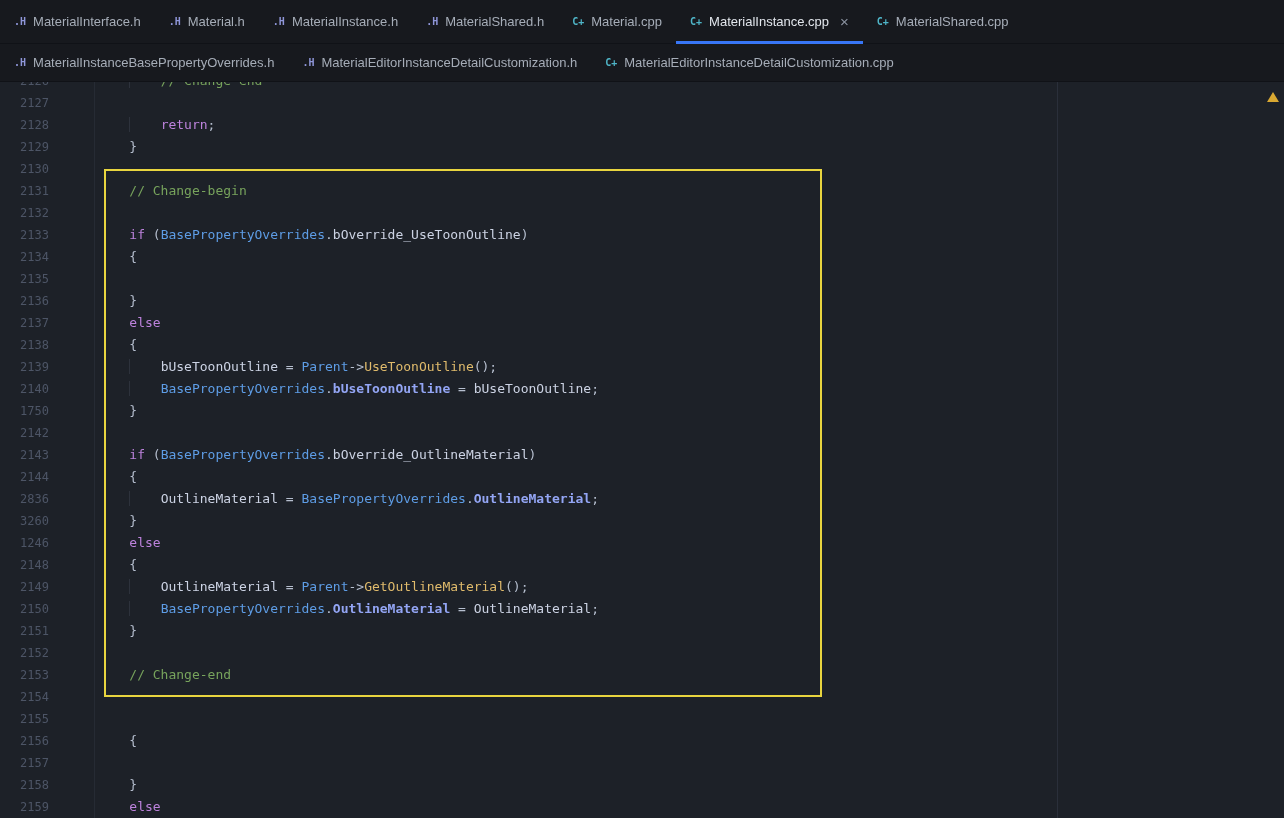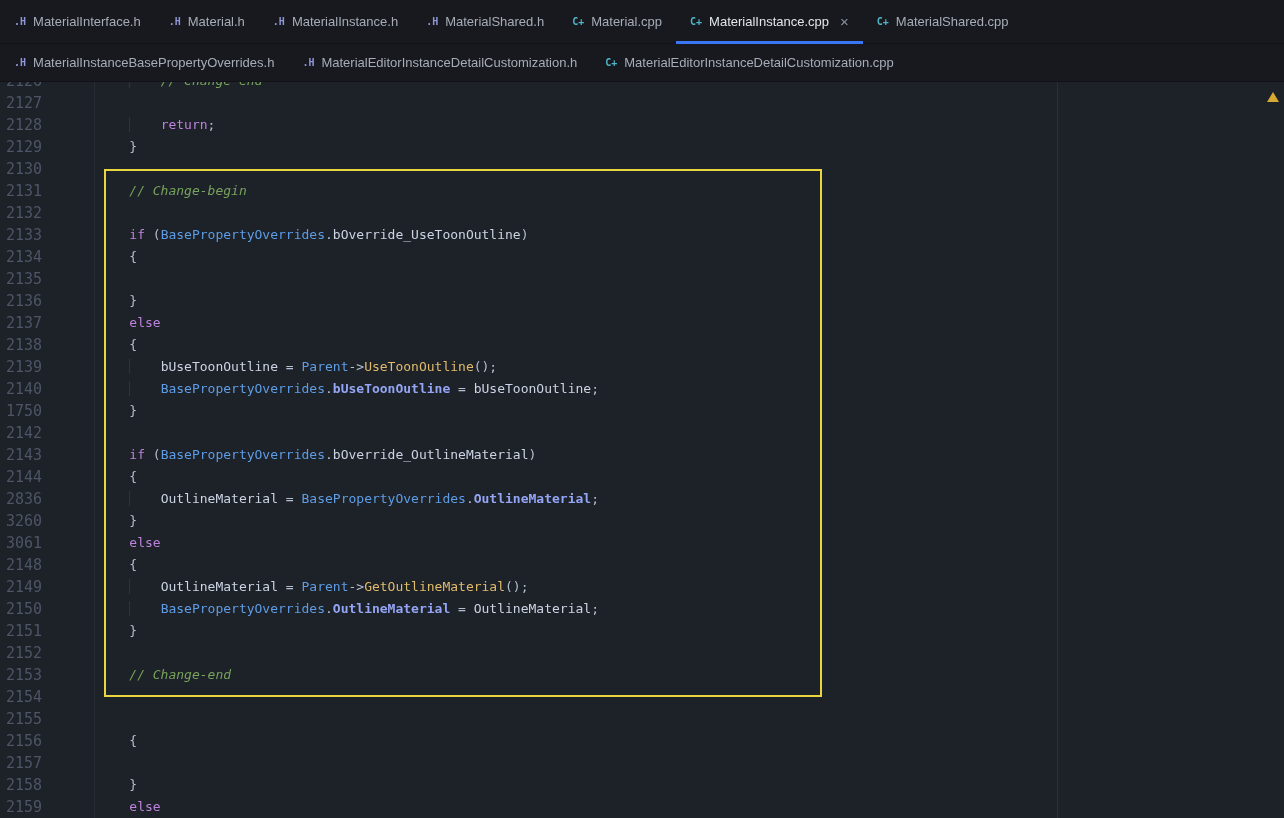--- a/index.html
+++ b/index.html
@@ -30,24 +30,24 @@
   .tab-icon{font-size:10px;font-weight:bold;font-family:"DejaVu Sans Mono",monospace}
   .tab-icon.header{color:var(--icon-header)}
   .tab-icon.source{color:var(--icon-source)}
   .tab-close{color:var(--tab-close);font-size:15px;margin-left:4px;line-height:1}
 
   
   .editor{position:absolute;top:82px;left:0;right:0;bottom:0;overflow:hidden;background:var(--background)}
   .lines{position:absolute;top:-12px;left:0;right:0}
   .line{display:flex;height:22px;line-height:22px;
         font-family:"DejaVu Sans Mono","Liberation Mono",monospace;font-size:13px}
-  .gutter{flex:0 0 95px;padding-left:6px;color:var(--line-number);font-size:15px;
+  .gutter{flex:0 0 95px;padding-left:20px;color:var(--line-number);font-size:12px;
           border-right:1px solid var(--gutter-border)}
   .code{white-space:pre;padding-left:3px}
-  .tok-cm{color:var(--comment);font-style:italic}
+  .tok-cm{color:var(--comment);}
   .tok-kw{color:var(--keyword)}
   .tok-var{color:var(--variable)}
   .tok-fld{color:var(--field)}
   .tok-fldb{color:var(--field-bold);font-weight:bold}
   .tok-fn{color:var(--function)}
   .tok-pun{color:var(--punctuation)}
   .ind{position:relative}
   .ind.g::before{content:'';position:absolute;left:0;top:0;bottom:0;width:1px;background:var(--indent-guide)}
 
   .margin-guide{position:absolute;top:0;bottom:0;left:1057px;width:1px;background:var(--margin-guide)}
@@ -189,21 +189,21 @@
         </div>
         <div class="line">
           <div class="gutter">2836</div>
           <div class="code"><span class="ind">    </span><span class="ind g">    </span><span class="tok-fld">OutlineMaterial</span><span class="tok-pun"> = </span><span class="tok-var">BasePropertyOverrides</span><span class="tok-pun">.</span><span class="tok-fldb">OutlineMaterial</span><span class="tok-pun">;</span></div>
         </div>
         <div class="line">
           <div class="gutter">3260</div>
           <div class="code"><span class="ind">    </span><span class="tok-pun">}</span></div>
         </div>
         <div class="line">
-          <div class="gutter">3061</div>
+          <div class="gutter">1246</div>
           <div class="code"><span class="ind">    </span><span class="tok-kw">else</span></div>
         </div>
         <div class="line">
           <div class="gutter">2148</div>
           <div class="code"><span class="ind">    </span><span class="tok-pun">{</span></div>
         </div>
         <div class="line">
           <div class="gutter">2149</div>
           <div class="code"><span class="ind">    </span><span class="ind g">    </span><span class="tok-fld">OutlineMaterial</span><span class="tok-pun"> = </span><span class="tok-var">Parent</span><span class="tok-pun">-&gt;</span><span class="tok-fn">GetOutlineMaterial</span><span class="tok-pun">();</span></div>
         </div>

